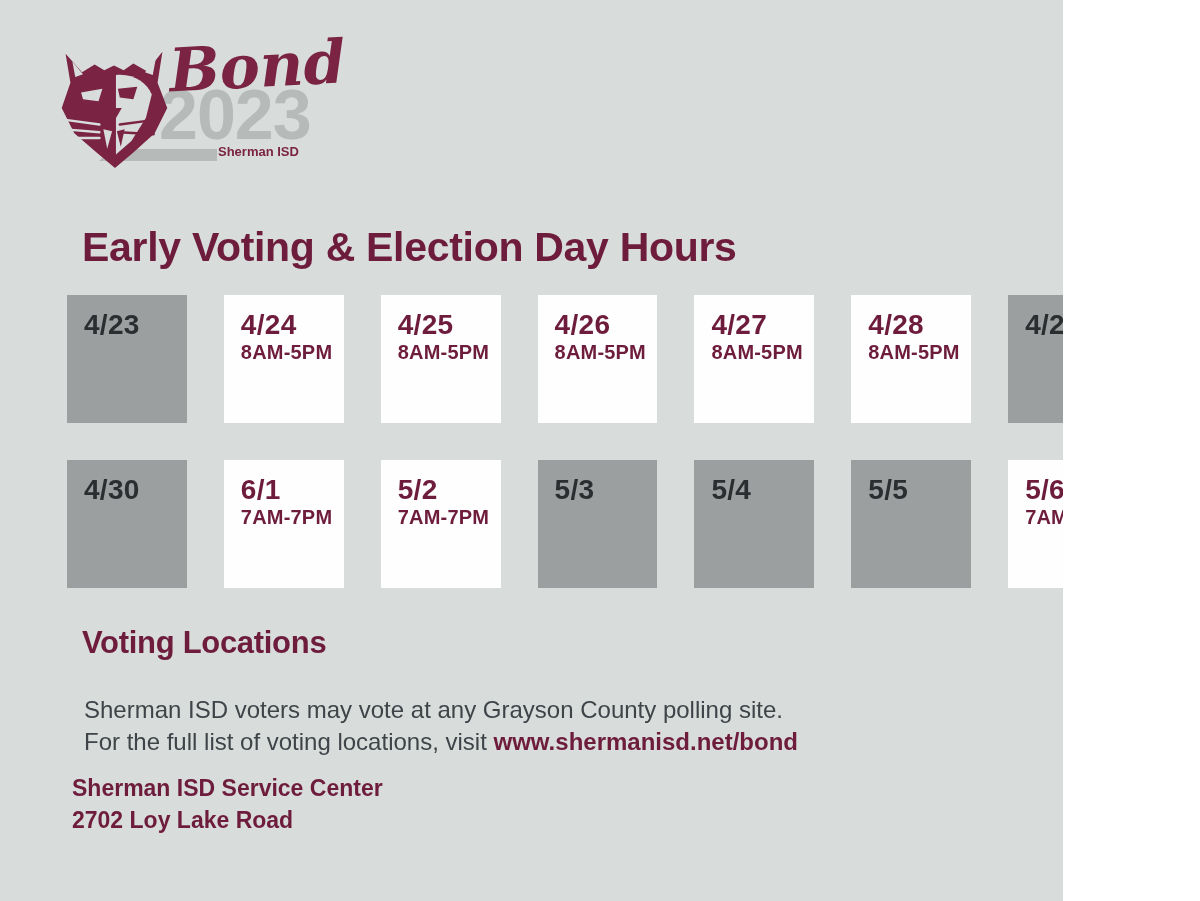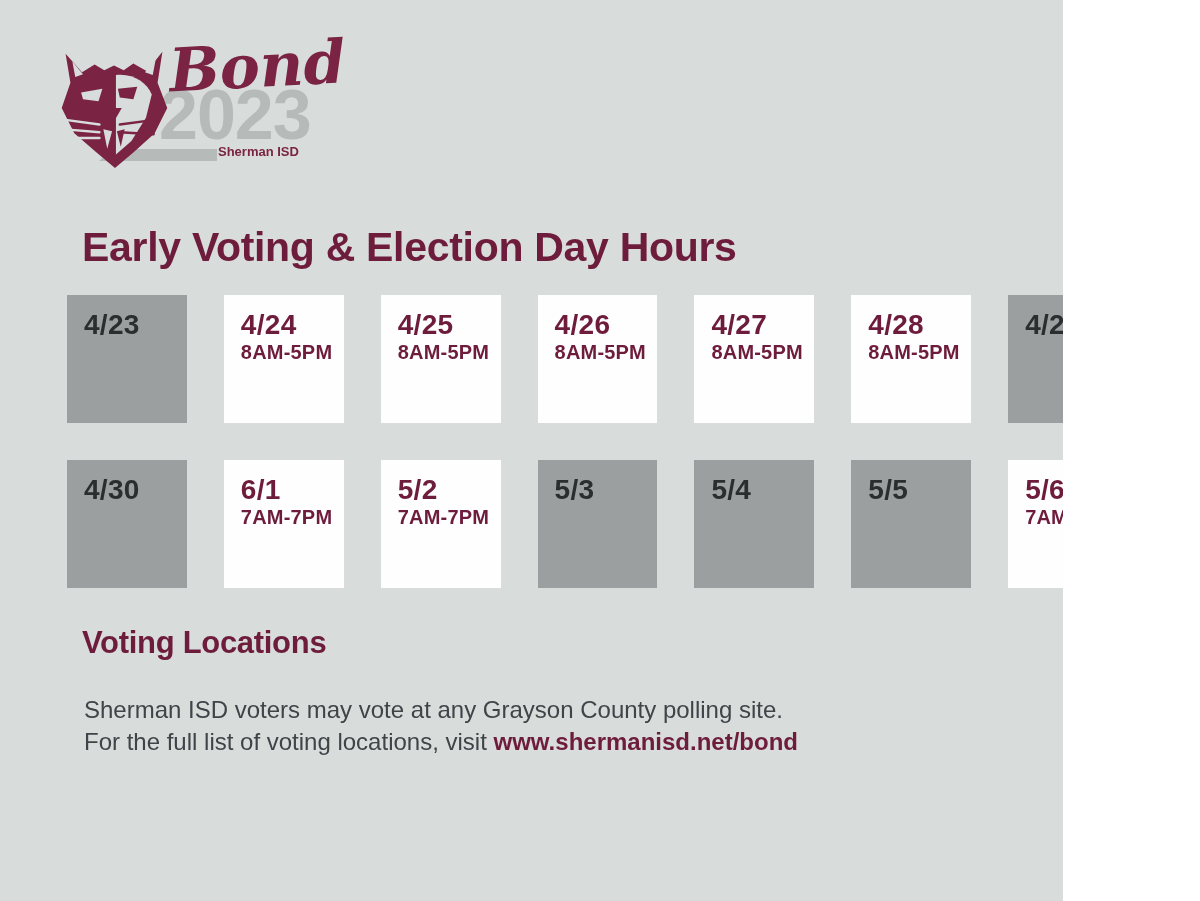--- a/index.html
+++ b/index.html
@@ -152,15 +152,19 @@
         <div class="date">5/6</div>
         <div class="hours">7AM-7PM</div>
       </div>
     </div>
 
   <h2>Voting Locations</h2>
 
   <p class="intro"><span>Sherman ISD voters may vote at any Grayson County polling site.</span><br><span>For the full list of voting locations, visit </span><a class="bond-link">www.shermanisd.net/bond</a></p>
 
   <div class="locations">
+      <div class="location">
+        <div class="loc-name">Sherman ISD Service Center</div>
+        <div class="loc-address">2702 Loy Lake Road</div>
+      </div>
     </div>
 
 </div>
 
 </body></html>

